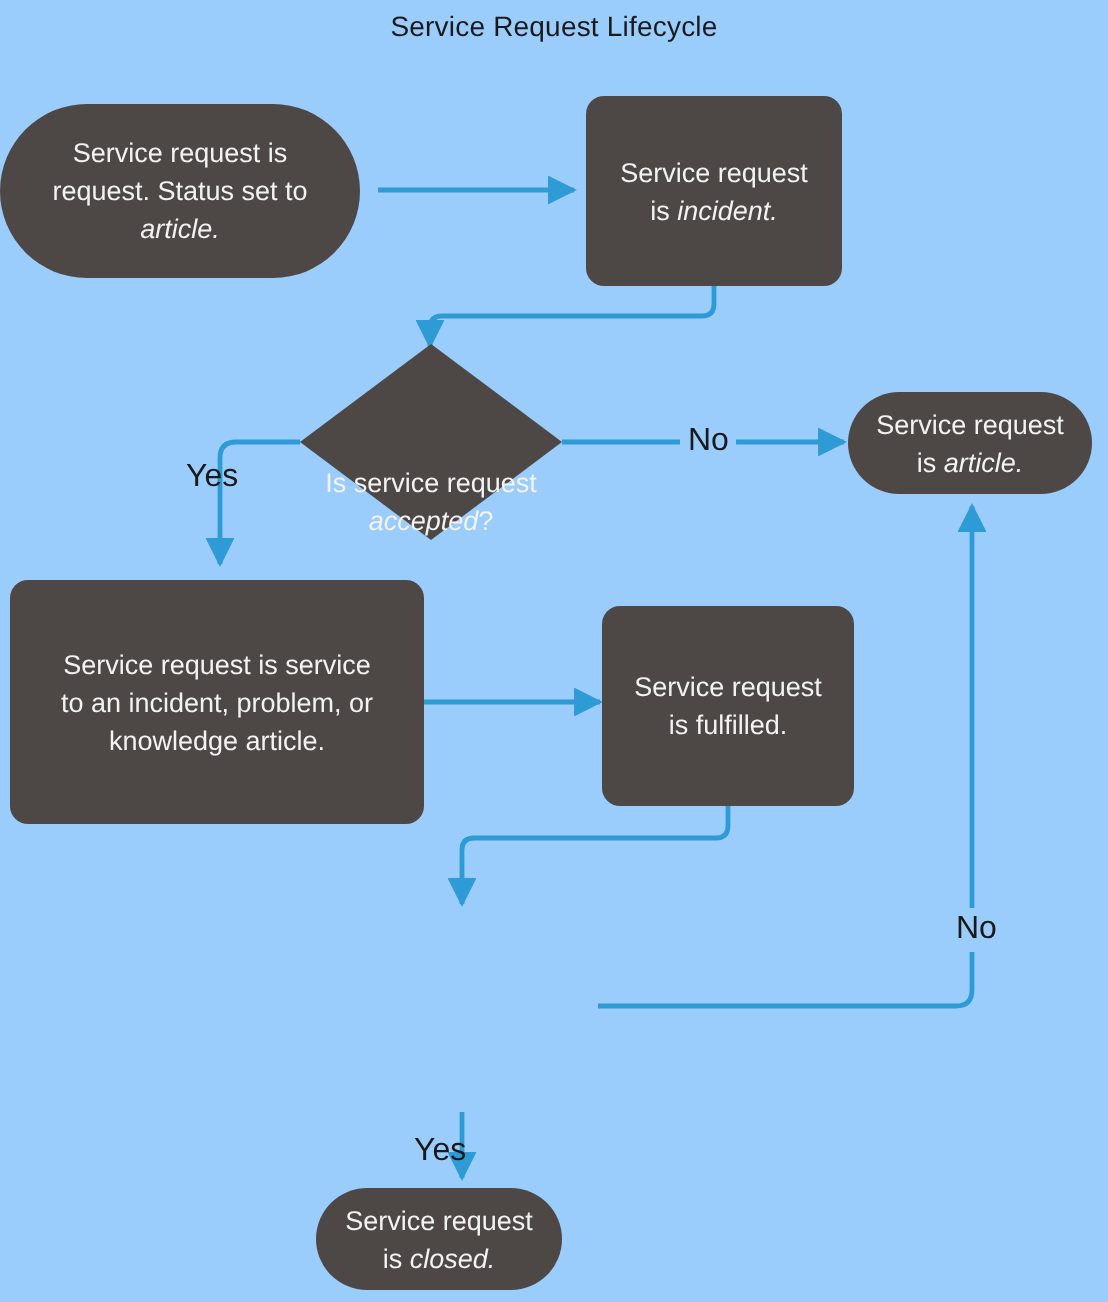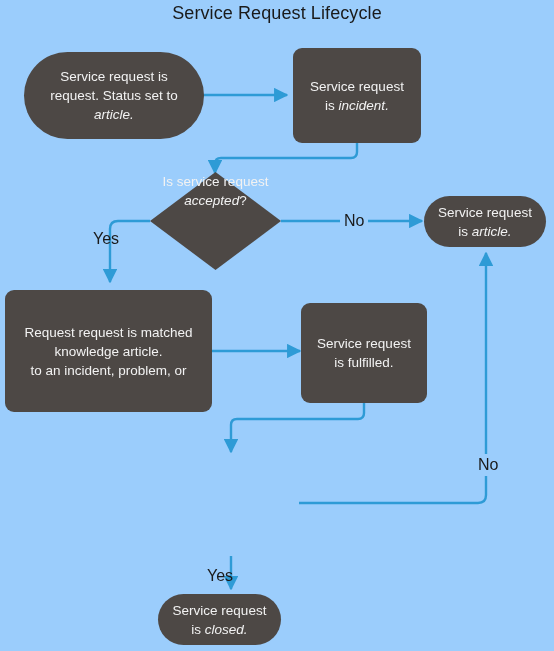--- a/index.html
+++ b/index.html
@@ -19,21 +19,21 @@
     width: 554px;
     height: 651px;
     background: #9BCDFC;
   }
   #title {
     position: absolute;
     left: 0;
     top: 0;
     width: 554px;
     text-align: center;
-    font-size: 18px;
+    font-size: 14px;
     color: #1A1A1A;
     line-height: 26px;
     letter-spacing: 0.1px;
   }
   
   #wires {
     position: absolute;
     left: 0;
     top: 0;
     width: 554px;
@@ -71,21 +71,21 @@
     background: #4D4845;
     clip-path: polygon(50% 0%, 100% 50%, 50% 100%, 0% 50%);
   }
   .diamond .dlabel {
     position: absolute;
     left: 0;
     top: 0;
     width: 100%;
     height: 100%;
     display: flex;
-    align-items: flex-start;
+    align-items: flex-end;
     justify-content: center;
     text-align: center;
     color: #F2F2F2;
     font-size: 13.5px;
     line-height: 19px;
   }
   .edge-label {
     position: absolute;
     font-size: 16px;
     color: #1A1A1A;
@@ -118,21 +118,21 @@
       <path d="M 212 351 L 300 351" marker-end="url(#arw)"></path>
 
       <path d="M 364 403 L 364 413 Q 364 419 358 419 L 237 419 Q 231 419 231 425 L 231 452" marker-end="url(#arw)"></path>
 
       <path d="M 299 503 L 478 503 Q 486 503 486 495 L 486 253" marker-end="url(#arw)"></path>
 
       <path d="M 231 556 L 231 589" marker-end="url(#arw)"></path>
     </g>
   </svg>
 
-  <div class="node node-pill" style="left:24px; top:52px; width:180px; height:87px;">
+  <div class="node node-pill" style="left:0; top:52px; width:180px; height:87px;">
     <div>
       <span class="txt">Service request is</span>
       <span class="txt">request. Status set to</span>
       <span class="txt em">article.</span>
     </div>
   </div>
 
   <div class="node node-rect" style="left:293px; top:48px; width:128px; height:95px;">
     <div>
       <span class="txt">Service request</span>
@@ -153,23 +153,23 @@
 
   <div class="node node-pill" style="left:424px; top:196px; width:122px; height:51px;">
     <div>
       <span class="txt">Service request</span>
       <span class="txt"><span>is </span><span class="em">article.</span></span>
     </div>
   </div>
 
   <div class="node node-rect" style="left:5px; top:290px; width:207px; height:122px;">
     <div>
-      <span class="txt">Request request is matched</span>
+      <span class="txt">Service request is service</span>
+      <span class="txt">to an incident, problem, or</span>
       <span class="txt">knowledge article.</span>
-      <span class="txt">to an incident, problem, or</span>
     </div>
   </div>
 
   <div class="node node-rect" style="left:301px; top:303px; width:126px; height:100px;">
     <div>
       <span class="txt">Service request</span>
       <span class="txt">is fulfilled.</span>
     </div>
   </div>
 

